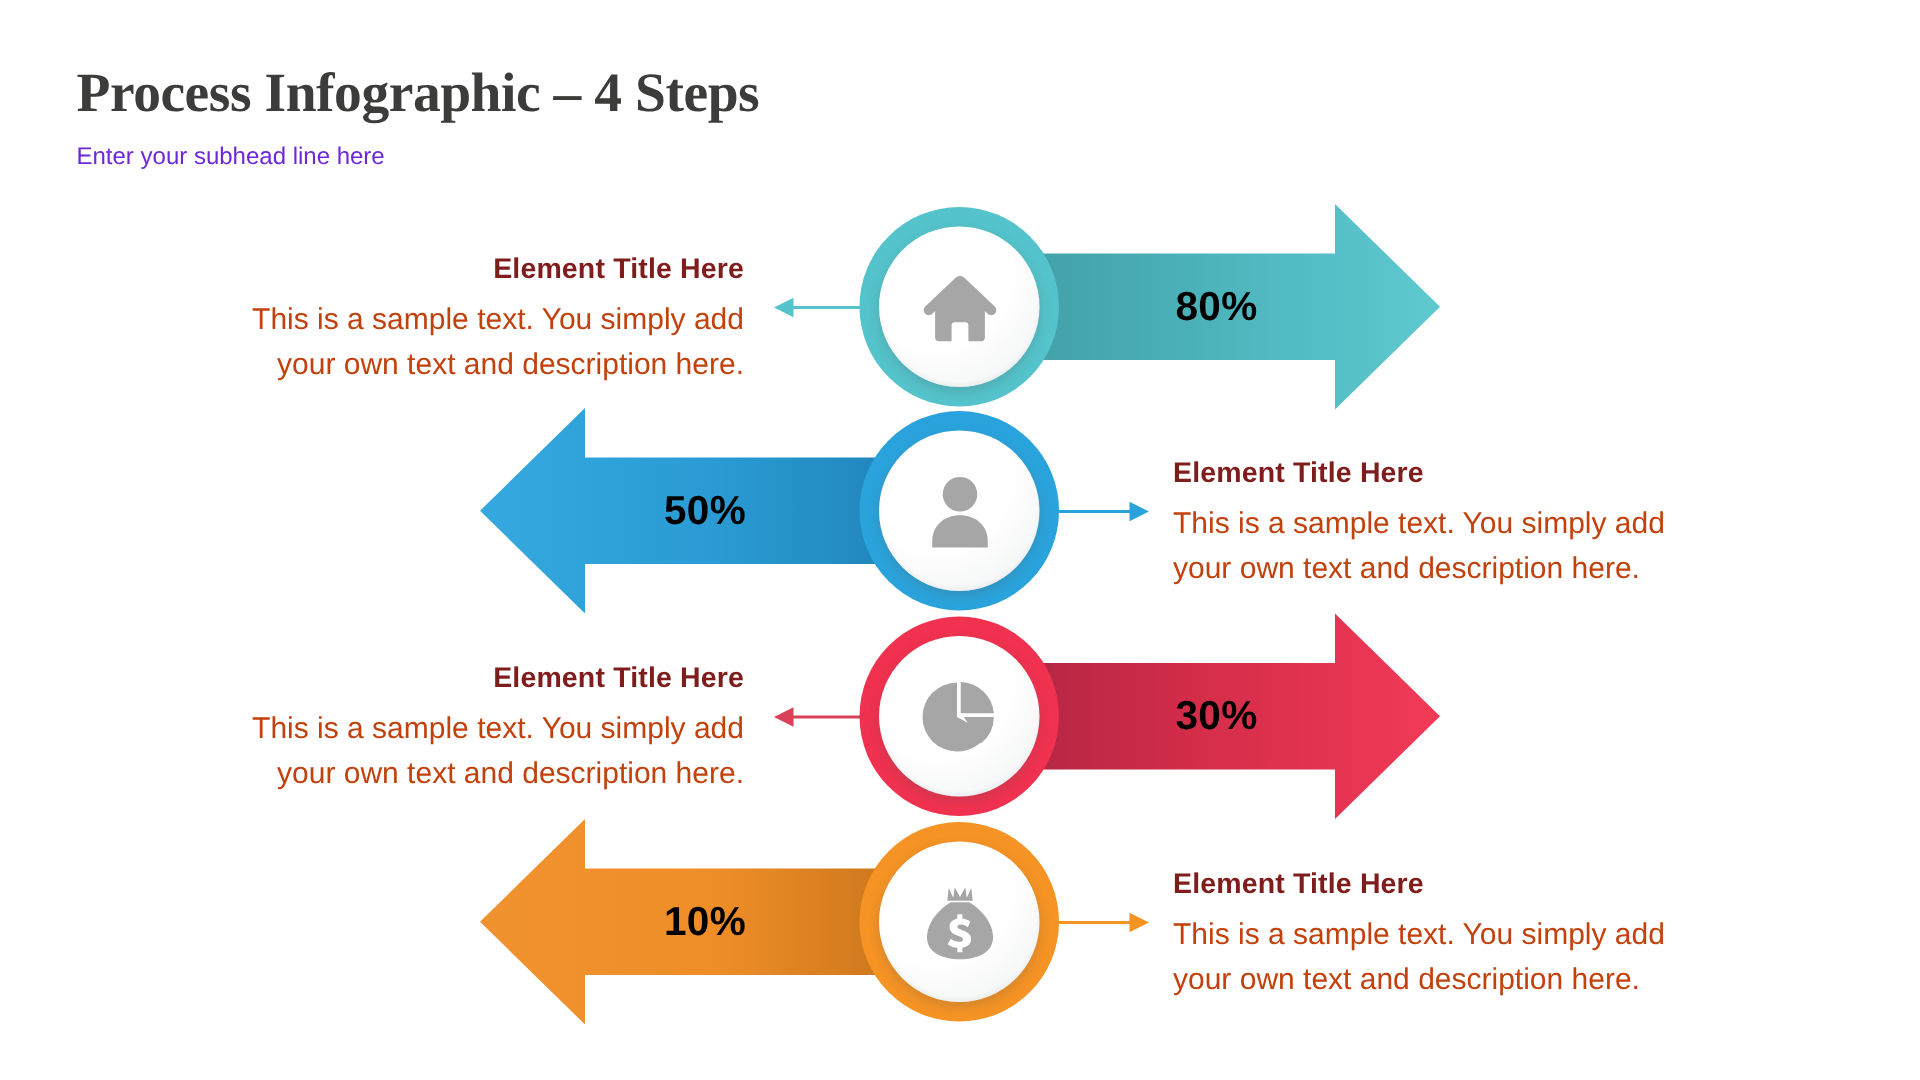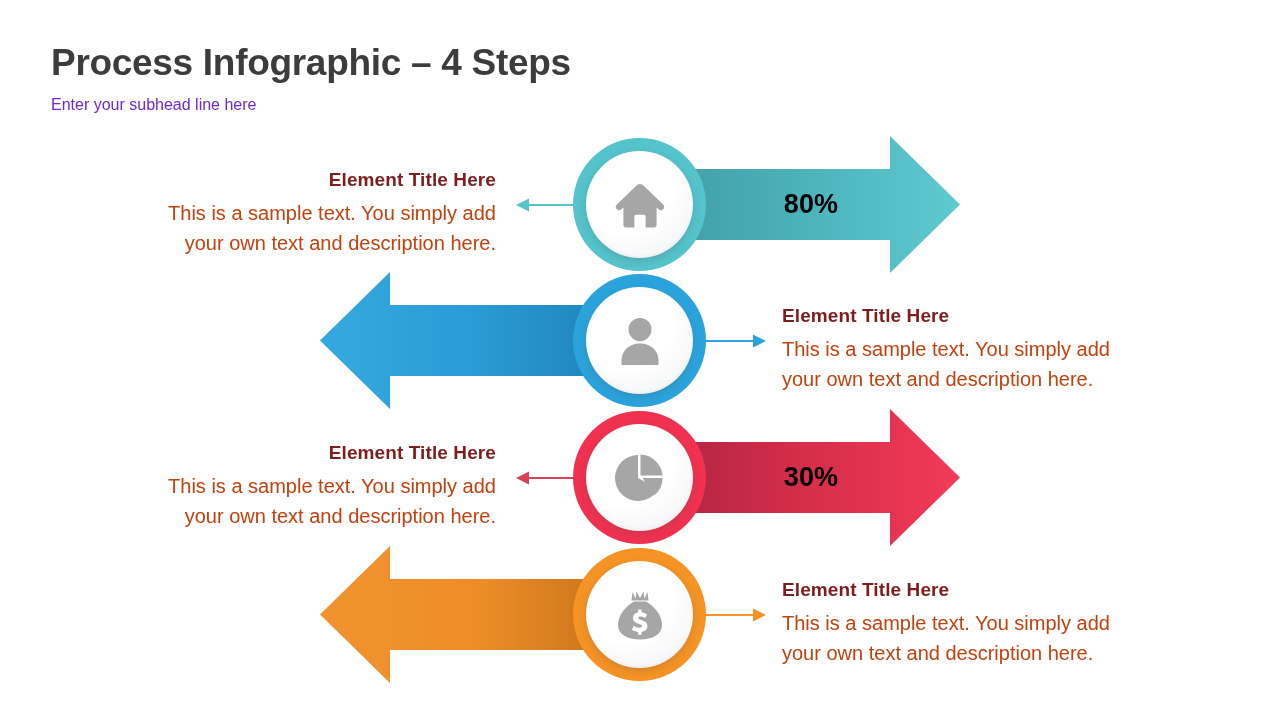--- a/index.html
+++ b/index.html
@@ -23,20 +23,21 @@
   
   #header { position: absolute; left: 51px; top: 40px; }
 
   #page-title {
     font-size: 37px;
     font-weight: bold;
     color: #3c3c3b;
     letter-spacing: -0.3px;
     line-height: 46px;
     white-space: nowrap;
+    font-family: Liberation Serif, serif;
   }
 
   #page-subhead {
     font-size: 16px;
     color: #6d28d9;
     line-height: 22px;
     margin-top: 8px;
     white-space: nowrap;
   }
 
@@ -198,20 +199,21 @@
       <svg viewBox="0 0 344 137" preserveAspectRatio="none">
         <defs>
           <linearGradient id="g2" x1="0" y1="0" x2="1" y2="0">
             <stop offset="0" stop-color="#35A9DF"></stop>
             <stop offset="0.45" stop-color="#2A9BD4"></stop>
             <stop offset="1" stop-color="#1B7AAF"></stop>
           </linearGradient>
         </defs>
         <path d="M344,33 L70,33 L70,0 L0,68.5 L70,137 L70,104 L344,104 Z" fill="url(#g2)"></path>
       </svg>
+      <div class="arrow-pct">50%</div>
     </div>
 
     <div class="circle" style="background:#2AA3DC">
       <div class="circle-inner">
         <span>
           <svg width="44" height="50" viewBox="0 0 44 50">
             <circle cx="22" cy="13.5" r="11.5" fill="#A6A6A6"></circle>
             <path d="M22 27.5 C11.5 27.5 3.5 34.5 3.5 44.5 L3.5 49 L40.5 49 L40.5 44.5 C40.5 34.5 32.5 27.5 22 27.5 Z" fill="#A6A6A6"></path>
           </svg>
         </span>
@@ -278,20 +280,21 @@
       <svg viewBox="0 0 344 137" preserveAspectRatio="none">
         <defs>
           <linearGradient id="g4" x1="0" y1="0" x2="1" y2="0">
             <stop offset="0" stop-color="#F0922F"></stop>
             <stop offset="0.45" stop-color="#EF8E28"></stop>
             <stop offset="1" stop-color="#B86A15"></stop>
           </linearGradient>
         </defs>
         <path d="M344,33 L70,33 L70,0 L0,68.5 L70,137 L70,104 L344,104 Z" fill="url(#g4)"></path>
       </svg>
+      <div class="arrow-pct">10%</div>
     </div>
 
     <div class="circle" style="background:#F59324">
       <div class="circle-inner">
         <span>
           <svg width="50" height="52" viewBox="0 0 50 52">
             <path d="M17.5 3 L20.5 9.5 L21.5 2.5 L25 9 L28.5 2.5 L29.5 9.5 L32.5 3 L33.5 11.5 L16.5 11.5 Z" fill="#A6A6A6"></path>
             <path d="M19 12.5 C11 17 3 26 3 36 C3 45.5 12.5 50.5 25 50.5 C37.5 50.5 47 45.5 47 36 C47 26 39 17 31 12.5 Z" fill="#A6A6A6"></path>
             <path d="M26.6 20.5 L26.6 23.3 C28.8 23.6 30.6 24.4 31.9 25.4 L30.2 29.1 C28.9 28.1 27.3 27.4 25.6 27.4 C24.2 27.4 23.3 27.9 23.3 28.9 C23.3 29.9 24.4 30.4 26.4 31.1 C29.8 32.2 32.4 33.6 32.4 37.2 C32.4 40.1 30.4 42.2 26.6 42.8 L26.6 45.8 L23.2 45.8 L23.2 42.9 C20.6 42.7 18.4 41.8 16.8 40.5 L18.8 36.8 C20.4 38 22.4 38.8 24.4 38.8 C26 38.8 27 38.2 27 37.1 C27 36 25.7 35.5 23.6 34.8 C20.4 33.7 18 32.3 18 28.9 C18 26 20 24 23.2 23.3 L23.2 20.5 Z" fill="#FFFFFF"></path>
           </svg>

